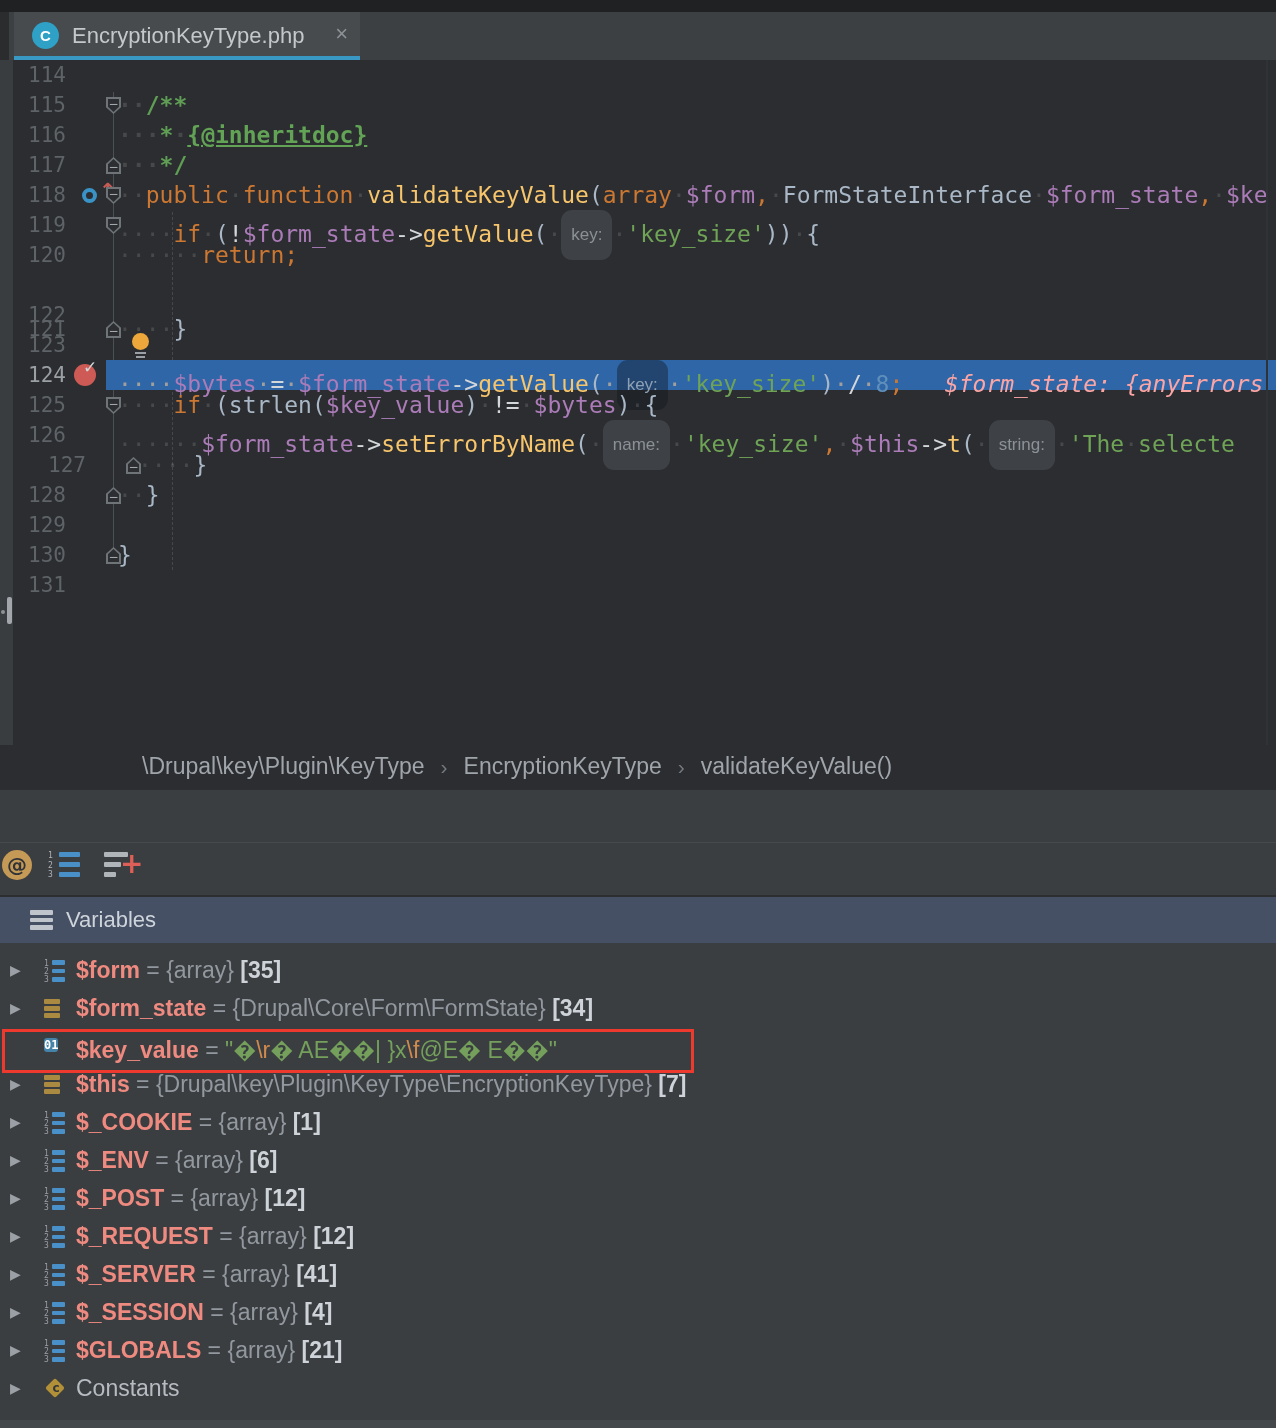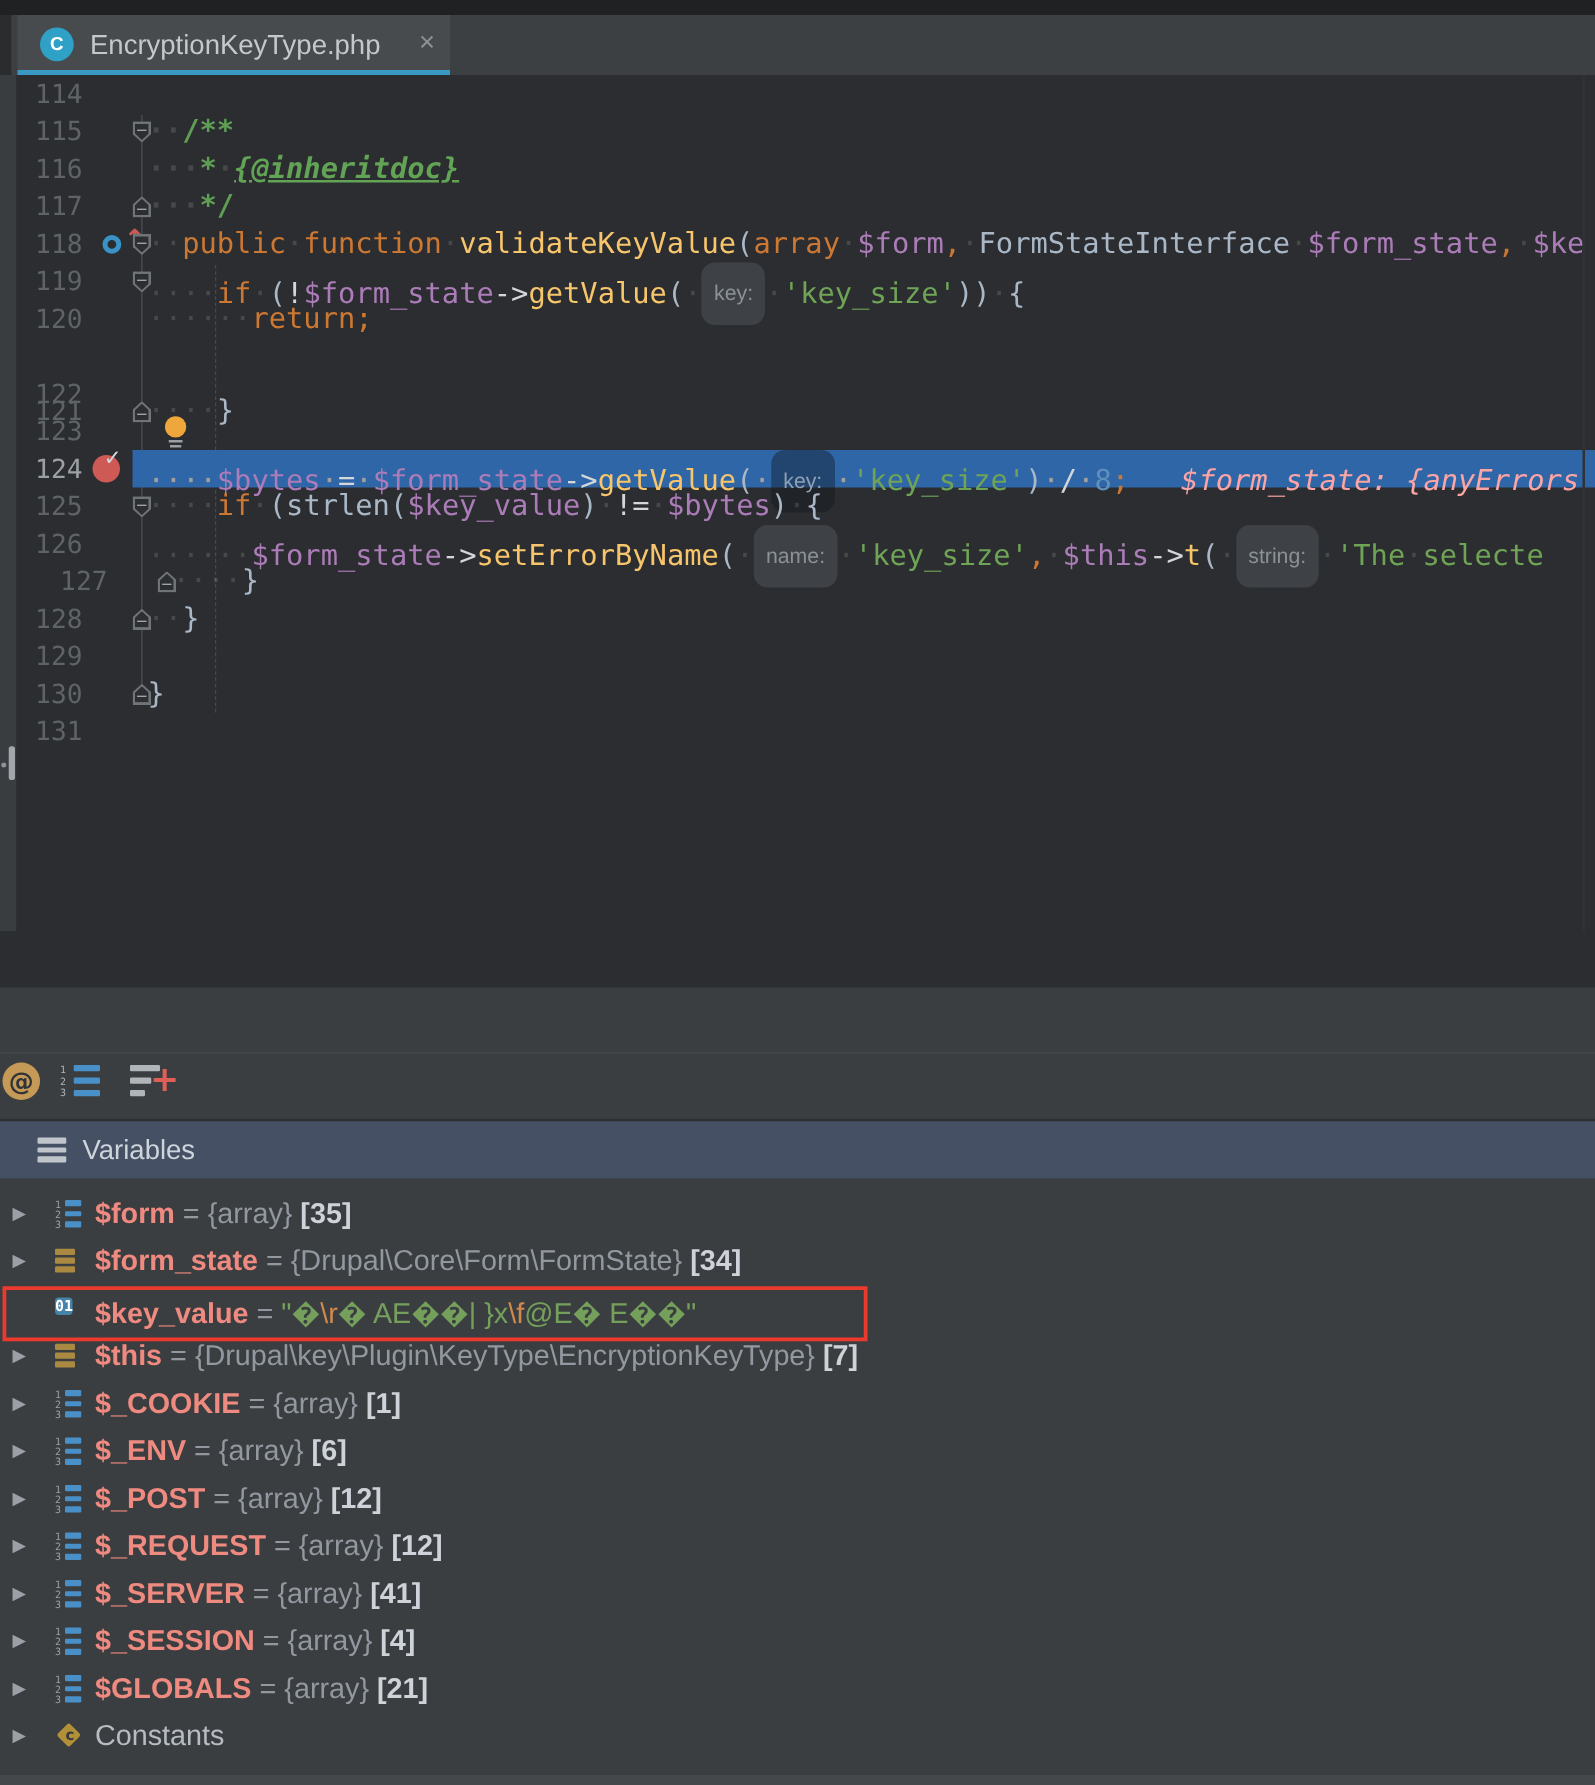--- a/index.html
+++ b/index.html
@@ -25,21 +25,21 @@
   .right-edge-line{position:absolute;left:1266px;top:0;width:2px;height:100%;background:#303336;}
   .code-line{position:absolute;left:0;width:100%;height:30px;}
   .exec-bg{position:absolute;left:106px;right:0;top:0;height:30px;background:#2f66a7;}
   .lnum{position:absolute;left:0;top:0;width:66px;text-align:right;color:#5e6367;
         font:21px/30px "DejaVu Sans Mono",monospace;}
   .lnum.cur{color:#9ba0a5;}
   .code-text{position:absolute;left:118px;top:0;font:23px/30px "DejaVu Sans Mono",monospace;white-space:pre;}
   .c-kw{color:#cc7832;} .c-fn{color:#f7c56b;} .c-var{color:#ab7cb8;} .c-cls{color:#a9b7c6;}
   .c-str{color:#6fa356;} .c-num{color:#5f8fbb;} .c-cmt{color:#7e858c;}
   .c-doc{color:#5f9e54;font-weight:bold;}
-  .c-docTag{color:#62a356;font-weight:bold;font-style:italic;text-decoration:underline;}
+  .c-docTag{color:#62a356;font-weight:bold;text-decoration:underline;}
   .c-plain{color:#a9b7c6;} .c-op{color:#d4d7da;} 
   .c-hint{color:#fca5a5;font-style:italic;}
   .ws{color:rgba(255,255,255,0.13);}
   .exec .ws{color:rgba(255,205,150,0.55);}
   .pill{display:inline-block;background:#3e4246;color:#8b9197;border-radius:11px;padding:12px 10px;
         font:17px/26px "Liberation Sans",sans-serif;vertical-align:2px;}
   .exec .pill{background:rgba(16,24,34,0.42);color:#8fa0b4;}
   .fold{position:absolute;left:106px;top:7px;width:15px;height:17px;cursor:pointer;}
   .fold-o{position:absolute;inset:0;background:#6f7479;}
   .fold-i{position:absolute;inset:2px;background:#2c2e31;}
@@ -251,20 +251,21 @@
           <div class="code-text"><span class="c-plain">}</span></div>
         </div>
         <div class="code-line" style="top: 510px;">
           <span class="lnum">131</span>
           <div class="code-text"></div>
         </div>
       </div>
     <div class="right-edge-line"></div>
   </div>
 
+  <div class="breadcrumbs" id="breadcrumbs"><span class="crumb">\Drupal\key\Plugin\KeyType</span><span class="crumb-sep">›</span><span class="crumb">EncryptionKeyType</span><span class="crumb-sep">›</span><span class="crumb">validateKeyValue()</span></div>
 
   <div class="debug-band">
     <div class="band-line"></div>
     <div class="at-icon">@</div>
     <div class="num-icon">
       <div class="digit-col">1<br>2<br>3</div>
       <div class="blue-bar" style="top:2px"></div>
       <div class="blue-bar" style="top:12px"></div>
       <div class="blue-bar" style="top:22px"></div>
     </div>

